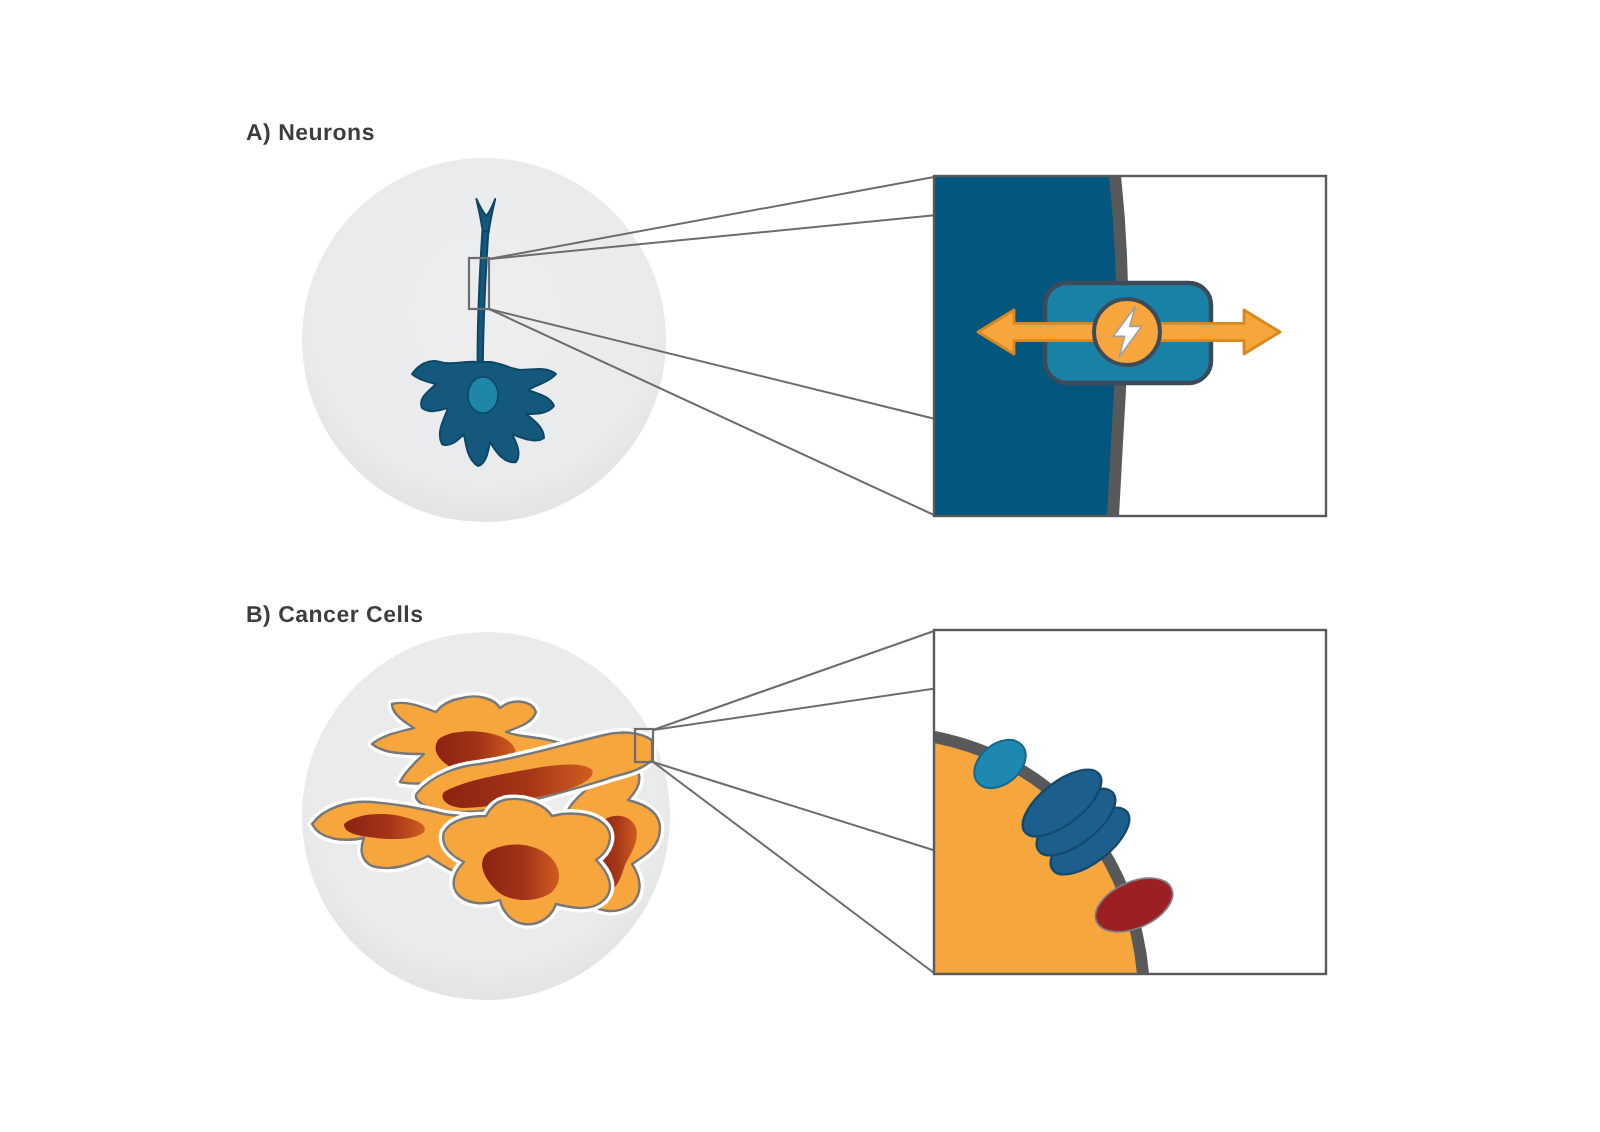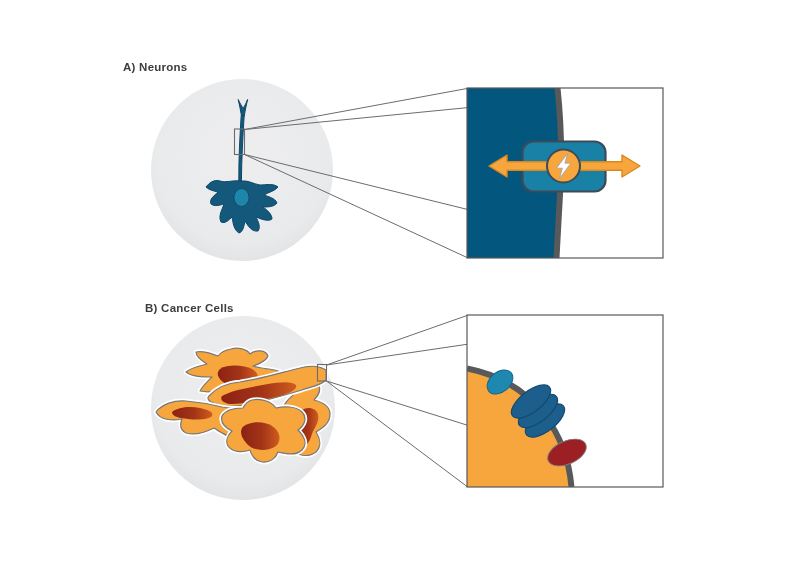--- a/index.html
+++ b/index.html
@@ -10,21 +10,21 @@
   }
   .panel-label{
     position:absolute;
     font-size:11.5px;
     font-weight:600;
     letter-spacing:.25px;
     color:var(--text,#3d3d3d);
     white-space:nowrap;
   }
   #label-a{left:123px;top:61px;}
-  #label-b{left:123px;top:302px;margin-left:22px;}
+  #label-b{left:123px;top:302px;}
   svg.fig{position:absolute;left:0;top:0;}
 
   .connector{stroke:var(--line,#6b6c6e);stroke-width:1;fill:none;}
   .frame{fill:none;stroke:var(--frame,#58595b);stroke-width:1.2;}
   .src-rect{fill:none;stroke:var(--line,#6b6c6e);stroke-width:1.1;}
   .membrane{fill:none;stroke:var(--membrane,#58595b);stroke-width:6;}
   .inset-bg{fill:var(--white,#fff);}
   .inset-blue{fill:var(--inset-blue,#03567e);}
   .neuron{fill:var(--neuron-blue,#14587c);stroke:var(--neuron-outline,#0d4766);stroke-width:1;stroke-linejoin:round;}
   .neuron-nucleus{fill:var(--nucleus-teal,#1e87a9);stroke:var(--neuron-outline,#0d4766);stroke-width:.8;}

